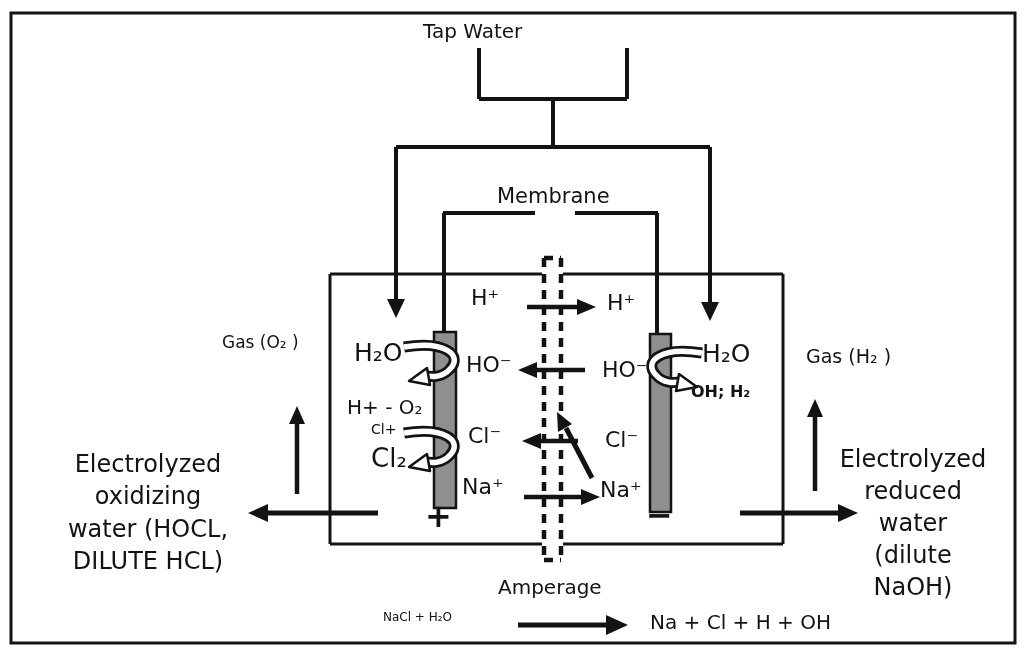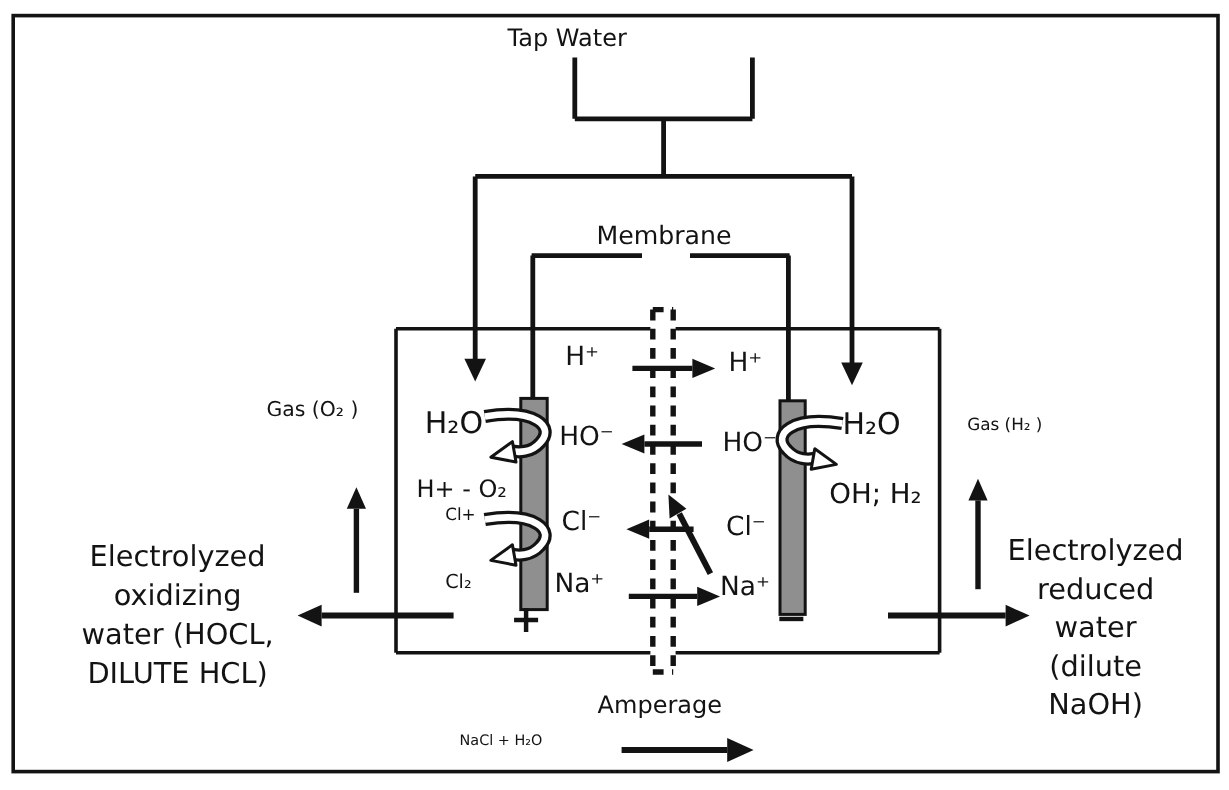--- a/index.html
+++ b/index.html
@@ -101,46 +101,47 @@
       <path class="tube-o" d="M702,353 C660,346 643,362 656,375 C663,383 674,384 682,381"></path>
       <path class="tube-i" d="M702,353 C660,346 643,362 656,375 C663,383 674,384 682,381"></path>
       <polygon class="hollow-head" points="697,387 679,374 676,391"></polygon>
     </g>
   </svg>
 
   <div class="lbl" style="left:423px;top:20px;font-size:20px;">Tap Water</div>
   <div class="lbl" style="left:497px;top:184px;font-size:21px;">Membrane</div>
 
   <div class="lbl" style="left:222px;top:333px;font-size:17px;">Gas (O₂ )</div>
-  <div class="lbl" style="left:806px;top:346px;font-size:14px;">Gas (H₂ )</div>
+  <div class="lbl" style="left:806px;top:346px;font-size:19px;">Gas (H₂ )</div>
 
   <div class="lbl" style="left:471px;top:285px;font-size:22px;">H⁺</div>
   <div class="lbl" style="left:607px;top:290px;font-size:22px;">H⁺</div>
   <div class="lbl" style="left:466px;top:352px;font-size:22px;">HO⁻</div>
   <div class="lbl" style="left:602px;top:357px;font-size:22px;">HO⁻</div>
   <div class="lbl" style="left:468px;top:423px;font-size:22px;">Cl⁻</div>
   <div class="lbl" style="left:605px;top:427px;font-size:22px;">Cl⁻</div>
   <div class="lbl" style="left:462px;top:474px;font-size:22px;">Na⁺</div>
   <div class="lbl" style="left:600px;top:477px;font-size:22px;">Na⁺</div>
 
   <div class="lbl" style="left:354px;top:339px;font-size:25px;">H₂O</div>
   <div class="lbl" style="left:347px;top:396px;font-size:20px;">H+ - O₂</div>
   <div class="lbl" style="left:371px;top:421px;font-size:14px;">Cl+</div>
-  <div class="lbl" style="left:371px;top:476px;font-size:16px;">Cl₂</div>
+  <div class="lbl" style="left:371px;top:444px;font-size:26px;">Cl₂</div>
   <div class="lbl sign" style="left:425px;top:498px;">+</div>
 
   <div class="lbl" style="left:702px;top:340px;font-size:25px;">H₂O</div>
-  <div class="lbl" style="left:691px;top:399px;font-size:23px;">OH; H₂</div>
+  <div class="lbl" style="left:691px;top:383px;font-size:16px;font-weight:bold;">OH; H₂</div>
   <div class="lbl sign" style="left:646px;top:497px;">−</div>
 
   <div class="lbl c" style="left:40px;top:448px;width:216px;font-size:24px;line-height:1.35;">Electrolyzed
 oxidizing
 water (HOCL,
 DILUTE HCL)</div>
   <div class="lbl c" style="left:823px;top:444px;width:180px;font-size:24px;line-height:1.33;">Electrolyzed
 reduced
 water
 (dilute
 NaOH)</div>
 
   <div class="lbl" style="left:498px;top:576px;font-size:20px;">Amperage</div>
   <div class="lbl" style="left:383px;top:611px;font-size:12px;">NaCl + H₂O</div>
+  <div class="lbl" style="left:650px;top:611px;font-size:20px;">Na + Cl + H + OH</div>
 </div>
 
 </body></html>

